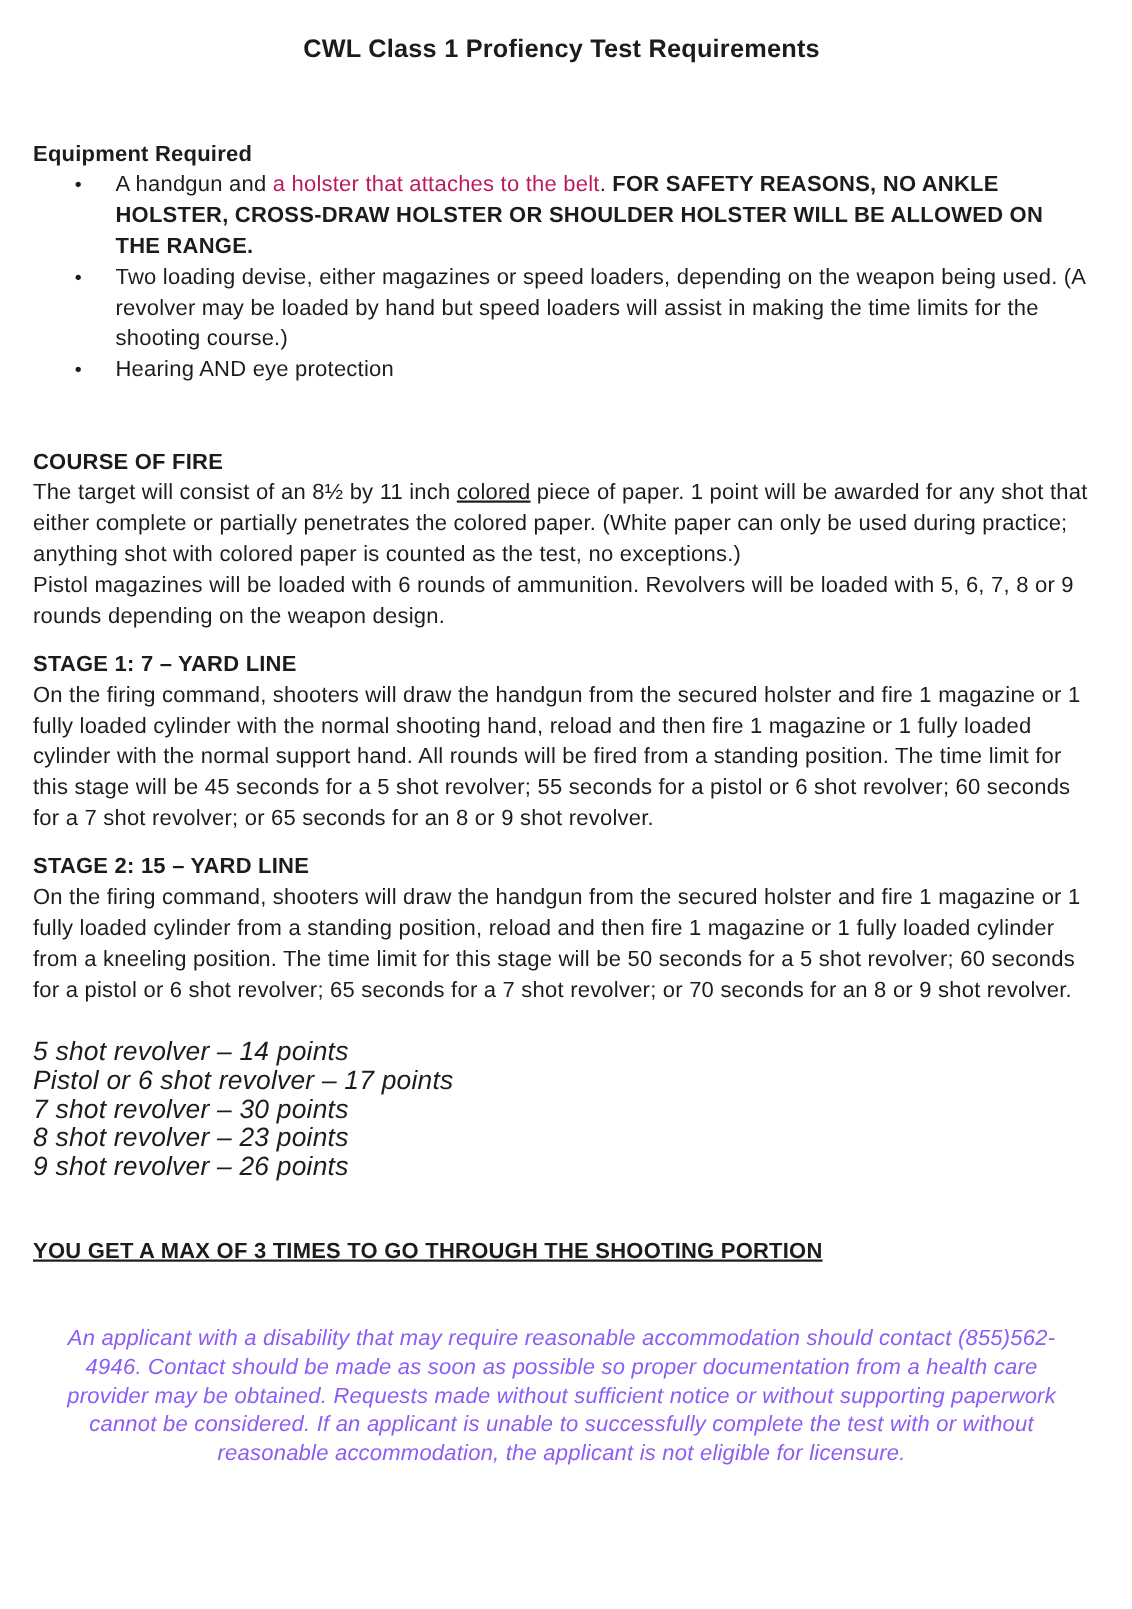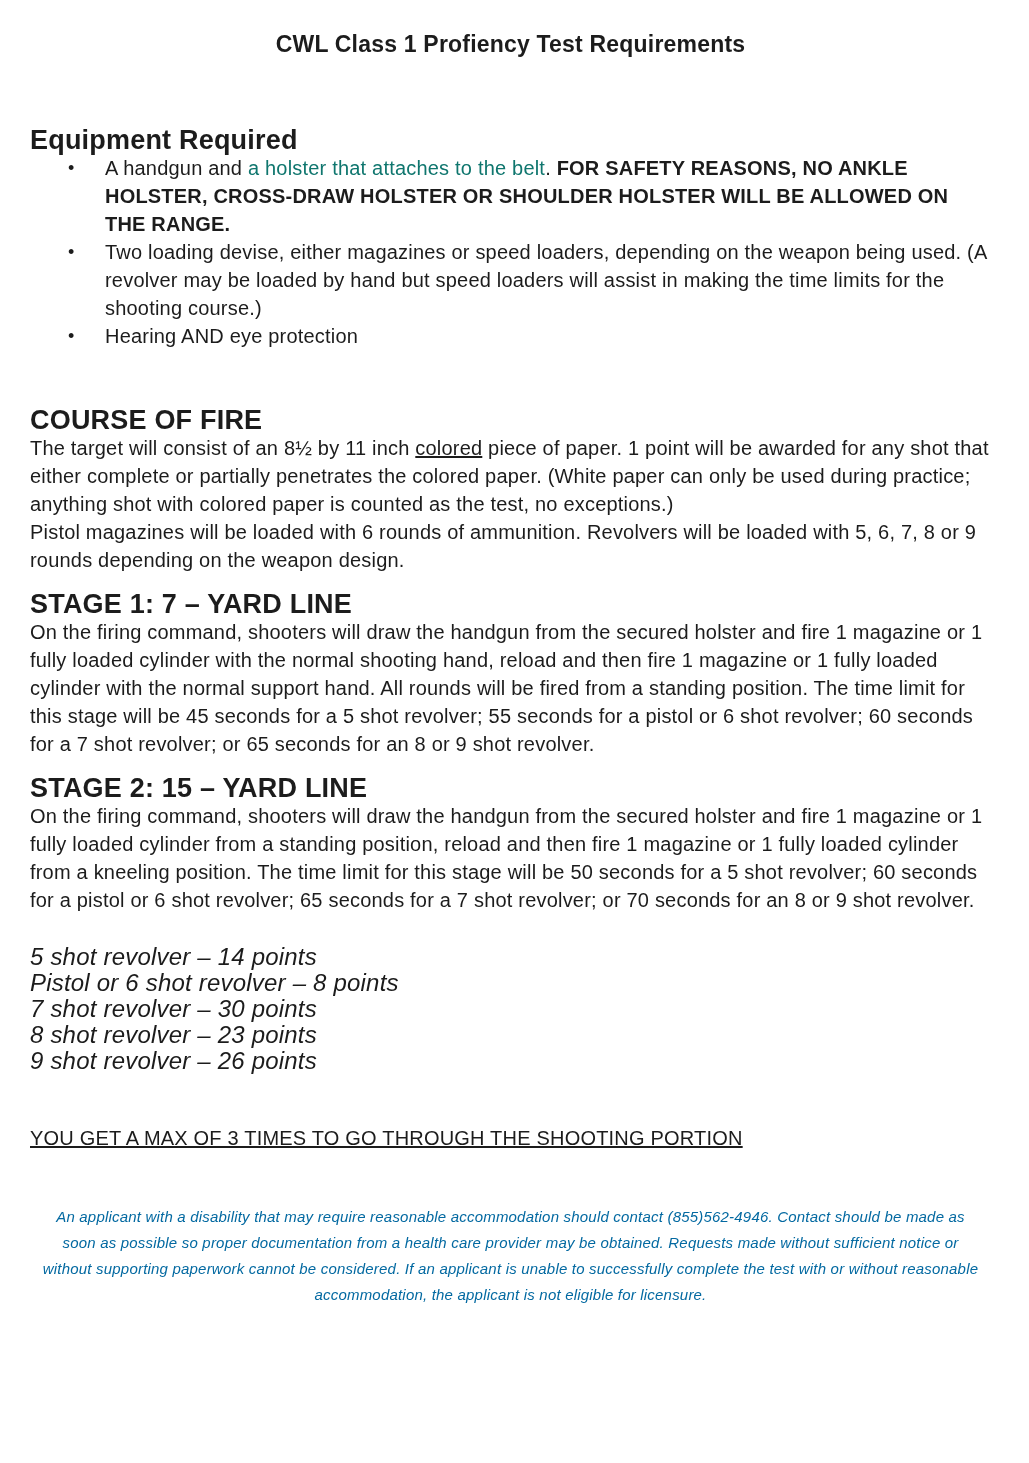--- a/index.html
+++ b/index.html
@@ -21,59 +21,59 @@
     line-height: 32px;
     font-weight: 700;
     letter-spacing: 0.2px;
   }
   .body-text {
     font-size: 20px;
     line-height: 28px;
     letter-spacing: 0.2px;
   }
   .heading {
-    font-size: 27px;
+    font-size: 20px;
     line-height: 28px;
     font-weight: 700;
     letter-spacing: 0.2px;
   }
   .sec-equipment { margin-top: 66px; }
   .bullets { padding-left: 38px; }
   .bullet-row { display: flex; }
   .bullet-marker {
     flex: 0 0 37px;
     width: 37px;
     font-size: 18px;
     line-height: 28px;
   }
   .bullet-body { flex: 1; }
-  .gray { color: #0f766e; }
+  .gray { color: #be185d; }
   .bold { font-weight: 700; }
   .underline { text-decoration: underline; }
   .sec-course { margin-top: 56px; }
   .sec-stage1 { margin-top: 16px; }
   .sec-stage2 { margin-top: 16px; }
   .passing-line { margin-top: 18px; }
   .points-block { margin-top: 30px; }
   .points-block .point-line { font-size: 24px; line-height: 26px; letter-spacing: 0.2px; font-style: italic; }
   .max-attempts {
     margin-top: 50px;
     font-size: 20px;
     line-height: 28px;
-    font-weight: 400;
+    font-weight: 700;
     text-decoration: underline;
     letter-spacing: 0.2px;
   }
   .accommodation {
     margin-top: 52px;
-    font-size: 15px;
+    font-size: 20px;
     line-height: 26px;
     font-style: italic;
     text-align: center;
-    color: #0369a1;
+    color: #8b5cf6;
     padding: 0 12px;
     letter-spacing: 0.2px;
   }
 </style>
 </head>
 <body>
 
 <div class="page">
 
   <h1 class="doc-title">CWL Class 1 Profiency Test Requirements</h1>
@@ -112,21 +112,21 @@
   </section>
 
   <section class="sec-stage2">
     <h2 class="heading">STAGE 2: 15 – YARD LINE</h2>
     <p class="body-text">On the firing command, shooters will draw the handgun from the secured holster and fire 1 magazine or 1 fully loaded cylinder from a standing position, reload and then fire 1 magazine or 1 fully loaded cylinder from a kneeling position. The time limit for this stage will be 50 seconds for a 5 shot revolver; 60 seconds for a pistol or 6 shot revolver; 65 seconds for a 7 shot revolver; or 70 seconds for an 8 or 9 shot revolver.</p>
   </section>
 
 
   <div class="points-block">
     <div class="point-line">5 shot revolver – 14 points</div>
-    <div class="point-line">Pistol or 6 shot revolver – 8 points</div>
+    <div class="point-line">Pistol or 6 shot revolver – 17 points</div>
     <div class="point-line">7 shot revolver – 30 points</div>
     <div class="point-line">8 shot revolver – 23 points</div>
     <div class="point-line">9 shot revolver – 26 points</div>
   </div>
 
   <p class="max-attempts">YOU GET A MAX OF 3 TIMES TO GO THROUGH THE SHOOTING PORTION</p>
 
   <p class="accommodation">An applicant with a disability that may require reasonable accommodation should contact (855)562-4946. Contact should be made as soon as possible so proper documentation from a health care provider may be obtained. Requests made without sufficient notice or without supporting paperwork cannot be considered. If an applicant is unable to successfully complete the test with or without reasonable accommodation, the applicant is not eligible for licensure.</p>
 
 </div>

